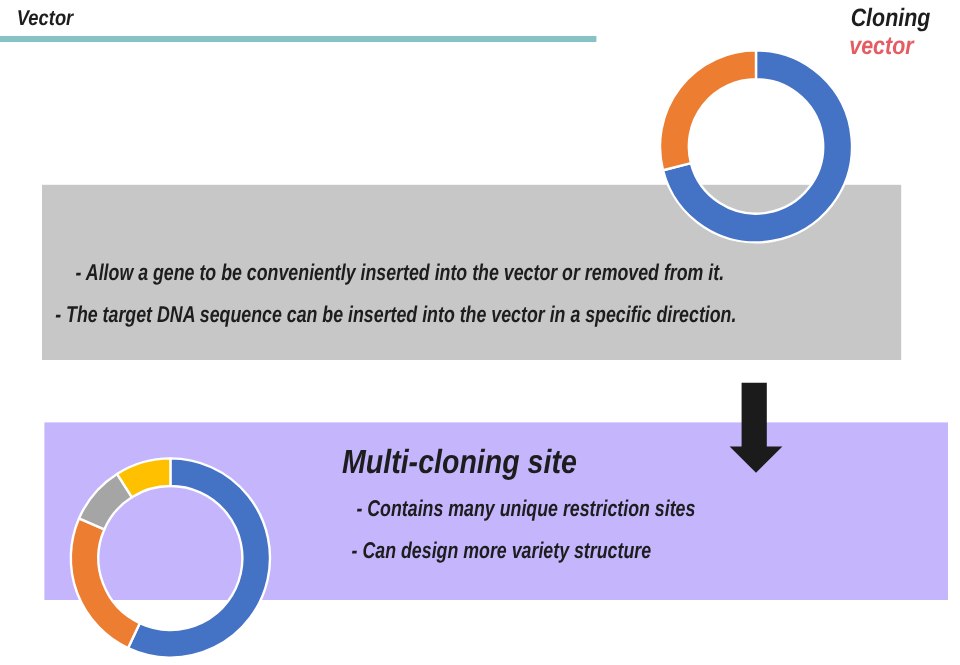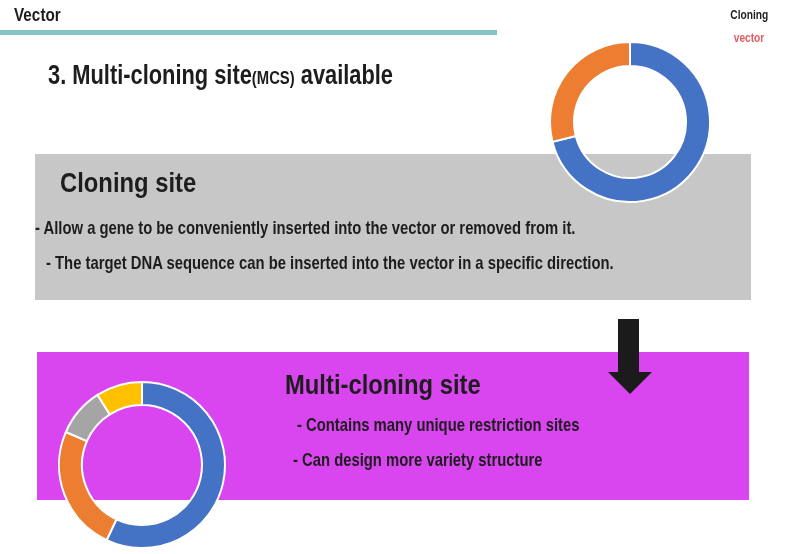--- a/index.html
+++ b/index.html
@@ -1,39 +1,39 @@
 <!DOCTYPE html>
 <html><head>
 <meta charset="utf-8">
 <style>
   html,body{margin:0;padding:0;background:#fff;}
   .slide{
     position:relative;width:800px;height:554px;background:#fff;overflow:hidden;
-    font-family:"Liberation Sans",sans-serif;color:#1d1d1d;
+    font-family:"Liberation Sans",sans-serif;color:#1d1d1d;font-style:italic;
   }
   
   .cx85{display:inline-block;transform:scaleX(.85);transform-origin:0 0;white-space:nowrap;}
   .cx85c{display:inline-block;transform:scaleX(.85);transform-origin:50% 50%;white-space:nowrap;}
   .cx78{display:inline-block;transform:scaleX(.78);transform-origin:0 0;white-space:nowrap;}
 
   .section-label{position:absolute;left:14px;top:5px;font-size:18px;font-weight:bold;}
   .accent-line{position:absolute;left:0;top:30px;width:497px;height:5px;}
-  .corner{position:absolute;top:4px;right:5px;width:92px;text-align:center;
-          font-size:12px;font-weight:bold;line-height:23px;}
+  .corner{position:absolute;top:4px;right:5px;width:92px;
+          font-size:21px;font-weight:bold;line-height:23px;}
   .title{position:absolute;left:48px;top:59px;margin:0;font-size:28px;font-weight:bold;}
   .title .mcs{font-size:19px;}
 
   .graybox{position:absolute;background:#C7C7C7;}
   .box1{left:35px;top:154px;width:716px;height:146px;}
   .box2{left:37px;top:352px;width:712px;height:148px;}
   .box-heading{position:absolute;font-size:28px;font-weight:bold;line-height:1.1;}
   .box1 .box-heading{left:25px;top:14px;}
   .box2 .box-heading{left:248px;top:18px;}
   .bullet{position:absolute;font-size:19px;font-weight:bold;line-height:1.2;}
-  .box1 .bullet1{left:0;top:63px;}
+  .box1 .bullet1{left:28px;top:63px;}
   .box1 .bullet2{left:11px;top:98px;}
   .box2 .bullet1{left:260px;top:62px;}
   .box2 .bullet2{left:256px;top:97px;}
 
   .donut{position:absolute;z-index:3;}
   #donut-top{left:548px;top:40px;}
   #donut-bottom{left:57px;top:380px;}
   .arrow-svg{position:absolute;left:600px;top:315px;z-index:3;}
 </style>
 </head>
@@ -49,35 +49,31 @@
 
   <div class="corner">
     <div>
       <span class="cx85c">Cloning</span>
     </div>
     <div id="corner-red" style="color: rgb(227, 93, 99);">
       <span class="cx85c">vector</span>
     </div>
   </div>
 
-  <h1 class="title"><span class="cx78"><span>3. Multi-cloning site</span><span class="mcs">(MCS)</span><span> available</span></span></h1>
 
   <div class="graybox box1" style="background: rgb(199, 199, 199);">
-    <div class="box-heading">
-      <span class="cx85">Cloning site</span>
-    </div>
     <div class="bullet bullet1">
       <span class="cx78">- Allow a gene to be conveniently inserted into the vector or removed from it.</span>
     </div>
     <div class="bullet bullet2">
       <span class="cx78">- The target DNA sequence can be inserted into the vector in a specific direction.</span>
     </div>
   </div>
 
-  <div class="graybox box2" style="background: #d946ef;">
+  <div class="graybox box2" style="background: #c4b5fd; padding-left: 41px;">
     <div class="box-heading">
       <span class="cx85">Multi-cloning site</span>
     </div>
     <div class="bullet bullet1">
       <span class="cx78">- Contains many unique restriction sites</span>
     </div>
     <div class="bullet bullet2">
       <span class="cx78">- Can design more variety structure</span>
     </div>
   </div>

